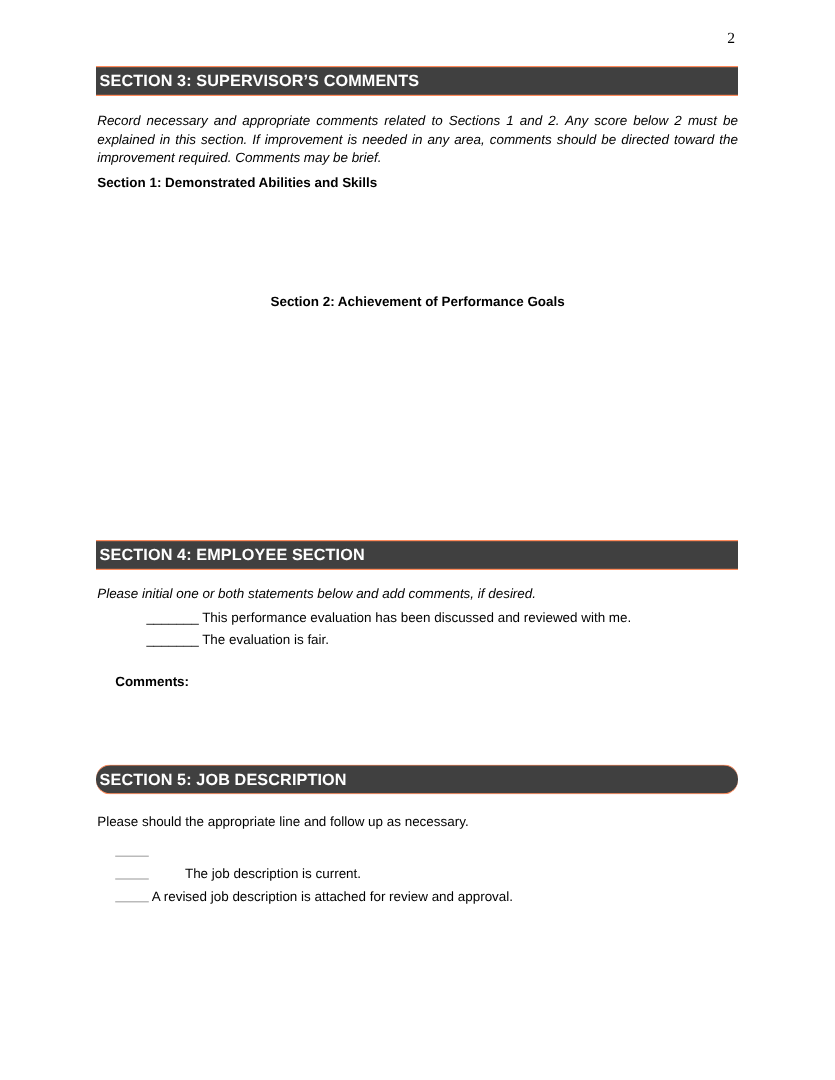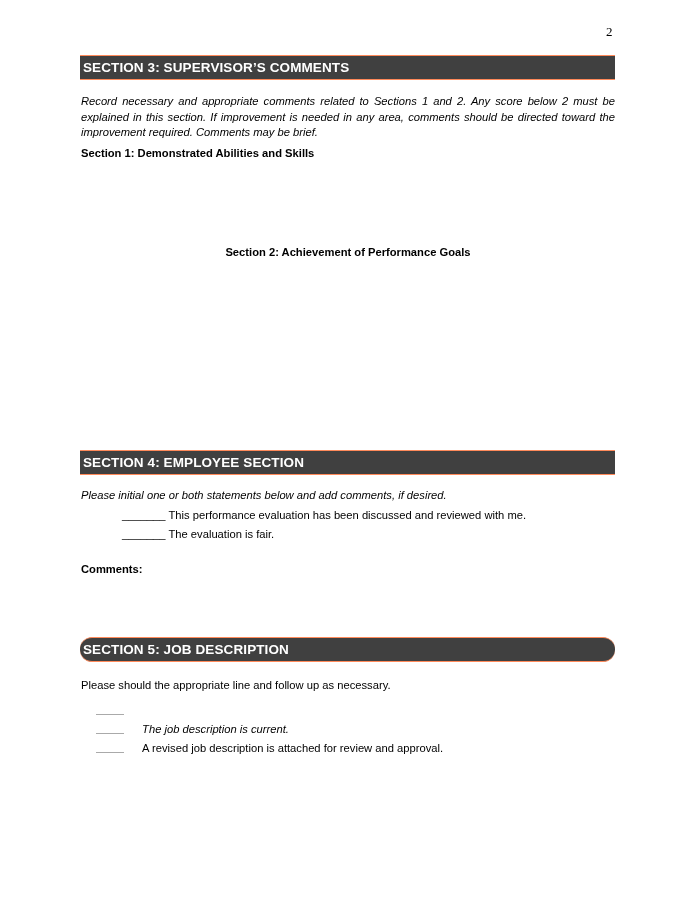--- a/index.html
+++ b/index.html
@@ -33,29 +33,29 @@
 </div>
 <div class="para italic" style="top:488px;">Please initial one or both statements below and add comments, if desired.</div>
 <div class="line" style="top:509px; left:122px;">
   <span>_______</span>
   <span>This performance evaluation has been discussed and reviewed with me.</span>
 </div>
 <div class="line" style="top:528px; left:122px;">
   <span>_______</span>
   <span>The evaluation is fair.</span>
 </div>
-<div class="para bold" style="top:562px;">Comments:</div>
+<div class="para bold" style="top:562px;margin-left:15px;">Comments:</div>
 
 <div class="bar" style="top:637px;border-radius:12px;">
   <span>SECTION 5:  JOB DESCRIPTION</span>
 </div>
 <div class="para" style="top:678px;">Please should the appropriate line and follow up as necessary.</div>
 <div class="line" style="top:704px; left:96px;">
   <span class="blank-short"></span>
 </div>
 <div class="line" style="top:723px; left:96px;">
   <span class="blank-short"></span>
-  <span style="margin-left:15px;font-style:italic;">The job description is current.</span>
+  <span style="margin-left:27px;">The job description is current.</span>
 </div>
 <div class="line" style="top:742px; left:96px;">
   <span class="blank-short"></span>
-  <span style="margin-left:15px;">A revised job description is attached for review and approval.</span>
+  <span style="">A revised job description is attached for review and approval.</span>
 </div>
 
 </body></html>

